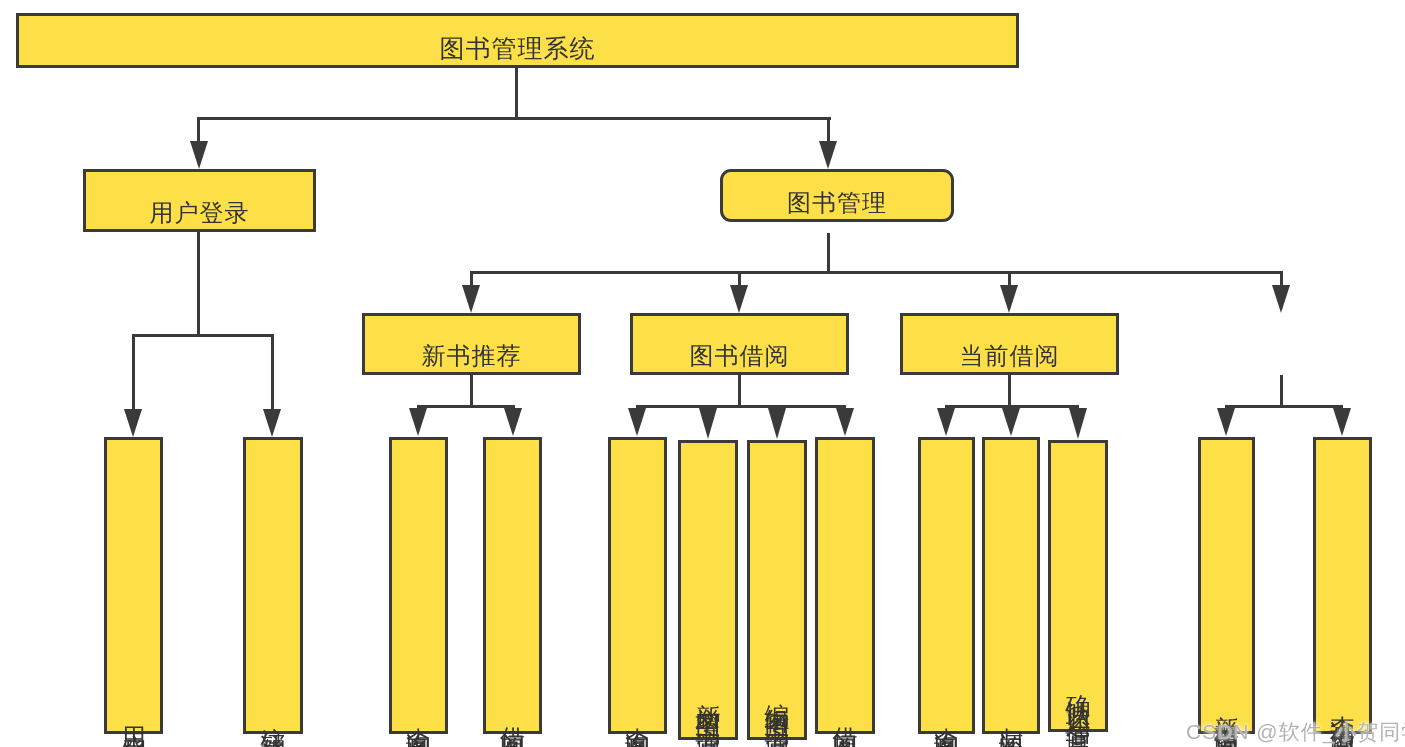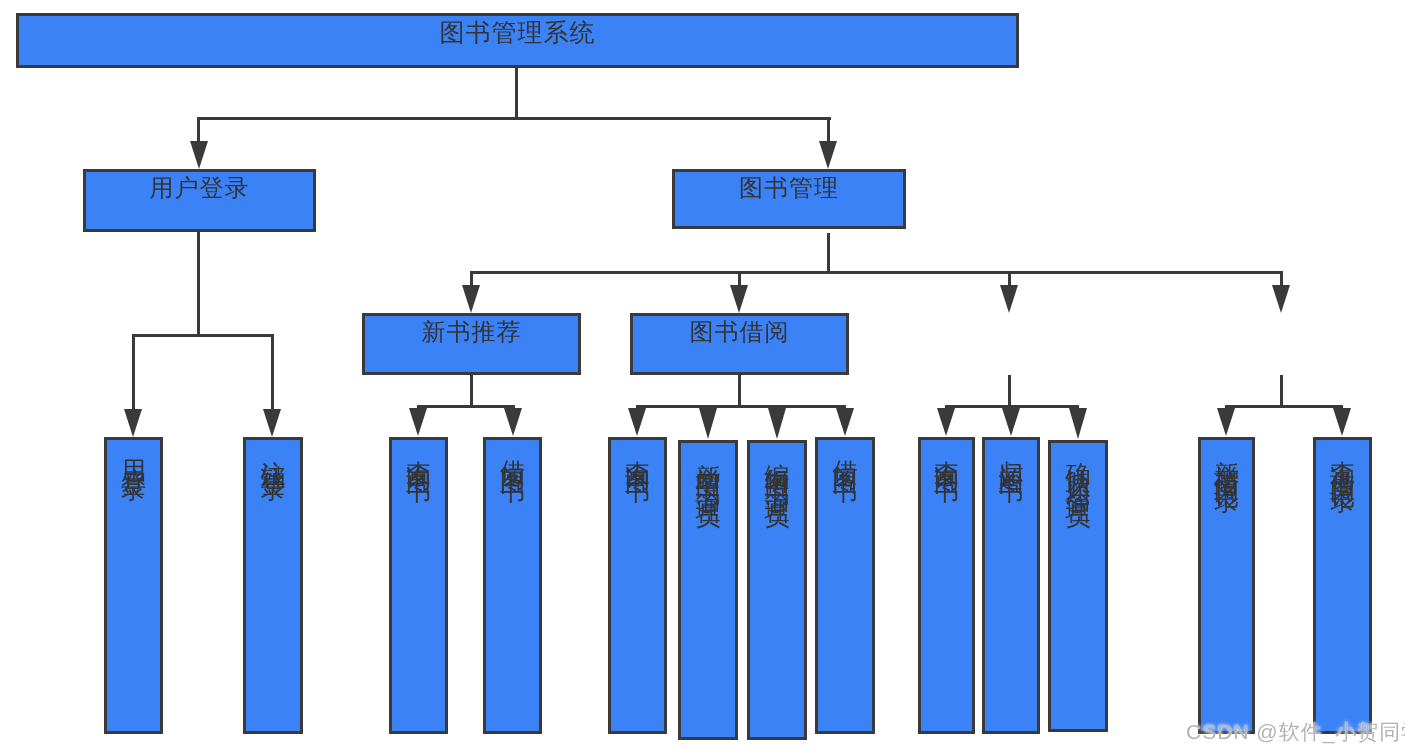--- a/index.html
+++ b/index.html
@@ -15,22 +15,22 @@
     width:1405px;height:747px;
     background:var(--bg);
     font-family:"Liberation Sans","DejaVu Sans",sans-serif;
     color:var(--text);
     overflow:hidden;
   }
   .box{
     position:absolute;
     box-sizing:border-box;
     border:3px solid var(--line);
-    background:#3b82f6;
-    display:flex;align-items:flex-start;justify-content:center;font-family:Liberation Serif, serif;
+    background:#fde047;
+    display:flex;align-items:flex-end;justify-content:center;font-family:Liberation Serif, serif;
   }
   .hlabel{font-size:24px;letter-spacing:1px;color:var(--text);white-space:nowrap;}
   .root-label{font-size:25px;}
   .vlabel{
     writing-mode:vertical-rl;
     text-orientation:mixed;
     font-size:25px;
     letter-spacing:6px;
     line-height:1;
     color:var(--text);
@@ -67,21 +67,21 @@
   <div class="vline" style="left:515px;top:66px;height:53px;"></div>
   <div class="hline" style="left:197px;top:117px;width:634px;"></div>
   <div class="vline" style="left:197px;top:117px;height:28px;"></div>
   <div class="arrowhead" style="left:190px;top:141px;"></div>
   <div class="vline" style="left:827px;top:117px;height:28px;"></div>
   <div class="arrowhead" style="left:819px;top:141px;"></div>
 
   <div class="box" style="left:83px;top:169px;width:233px;height:63px;">
     <span class="hlabel">用户登录</span>
   </div>
-  <div class="box" style="left:672px;top:169px;width:234px;height:60px;">
+  <div class="box" style="left:720px;top:169px;width:234px;height:53px;border-radius:11px;">
     <span class="hlabel">图书管理</span>
   </div>
 
   <div class="vline" style="left:197px;top:231px;height:106px;"></div>
   <div class="hline" style="left:132px;top:334px;width:141px;"></div>
   <div class="vline" style="left:132px;top:334px;height:76px;"></div>
   <div class="arrowhead" style="left:124px;top:409px;"></div>
   <div class="vline" style="left:271px;top:334px;height:76px;"></div>
   <div class="arrowhead" style="left:263px;top:409px;"></div>
 
@@ -94,20 +94,23 @@
   <div class="vline" style="left:1008px;top:271px;height:16px;"></div>
   <div class="arrowhead" style="left:1000px;top:285px;"></div>
   <div class="vline" style="left:1280px;top:271px;height:16px;"></div>
   <div class="arrowhead" style="left:1272px;top:285px;"></div>
 
   <div class="box" style="left:630px;top:313px;width:219px;height:62px;">
     <span class="hlabel">图书借阅</span>
   </div>
   <div class="box" style="left:362px;top:313px;width:219px;height:62px;">
     <span class="hlabel">新书推荐</span>
+  </div>
+  <div class="box" style="left:900px;top:313px;width:219px;height:62px;">
+    <span class="hlabel">当前借阅</span>
   </div>
 
   <div class="vline" style="left:470px;top:375px;height:33px;"></div>
   <div class="hline" style="left:417px;top:405px;width:98px;"></div>
   <div class="arrowhead" style="left:409px;top:408px;"></div>
   <div class="arrowhead" style="left:504px;top:408px;"></div>
 
   <div class="vline" style="left:738px;top:375px;height:33px;"></div>
   <div class="hline" style="left:636px;top:405px;width:210px;"></div>
   <div class="arrowhead" style="left:628px;top:408px;"></div>

